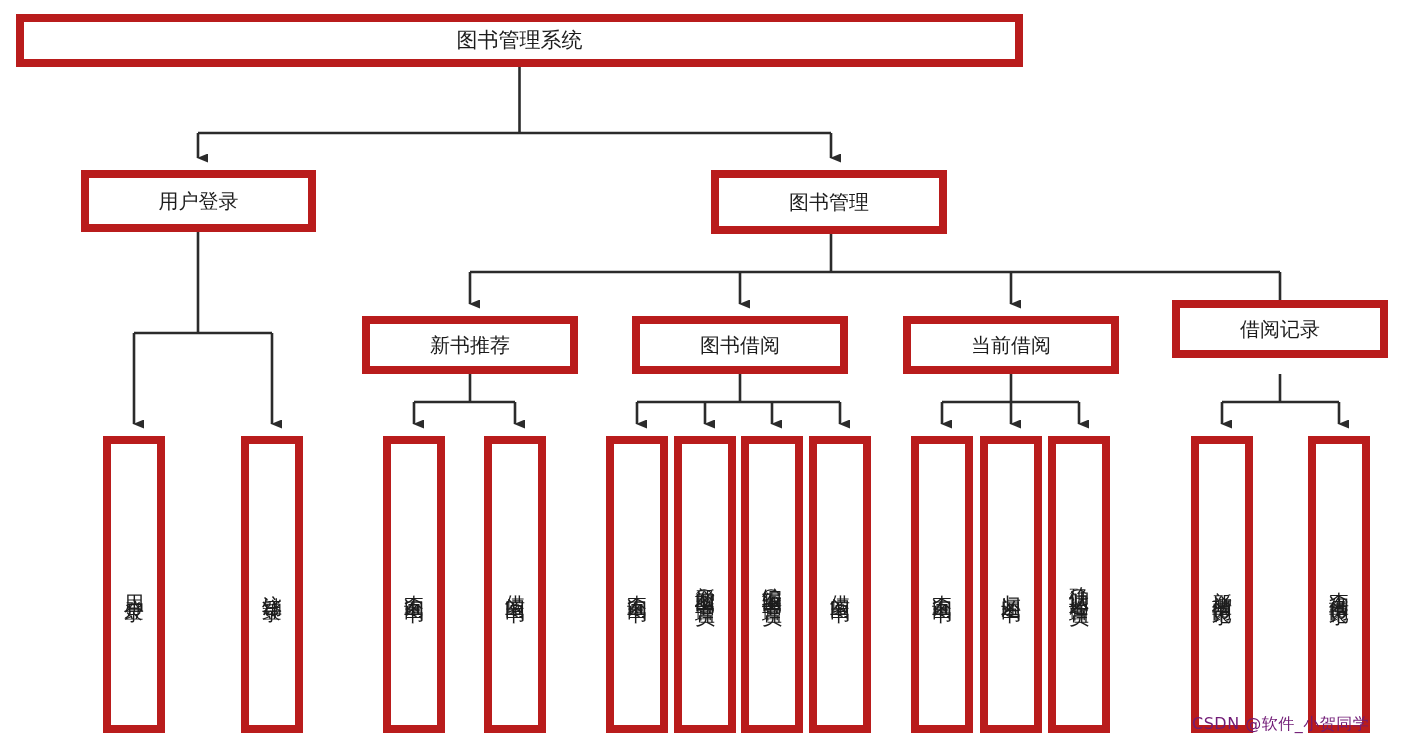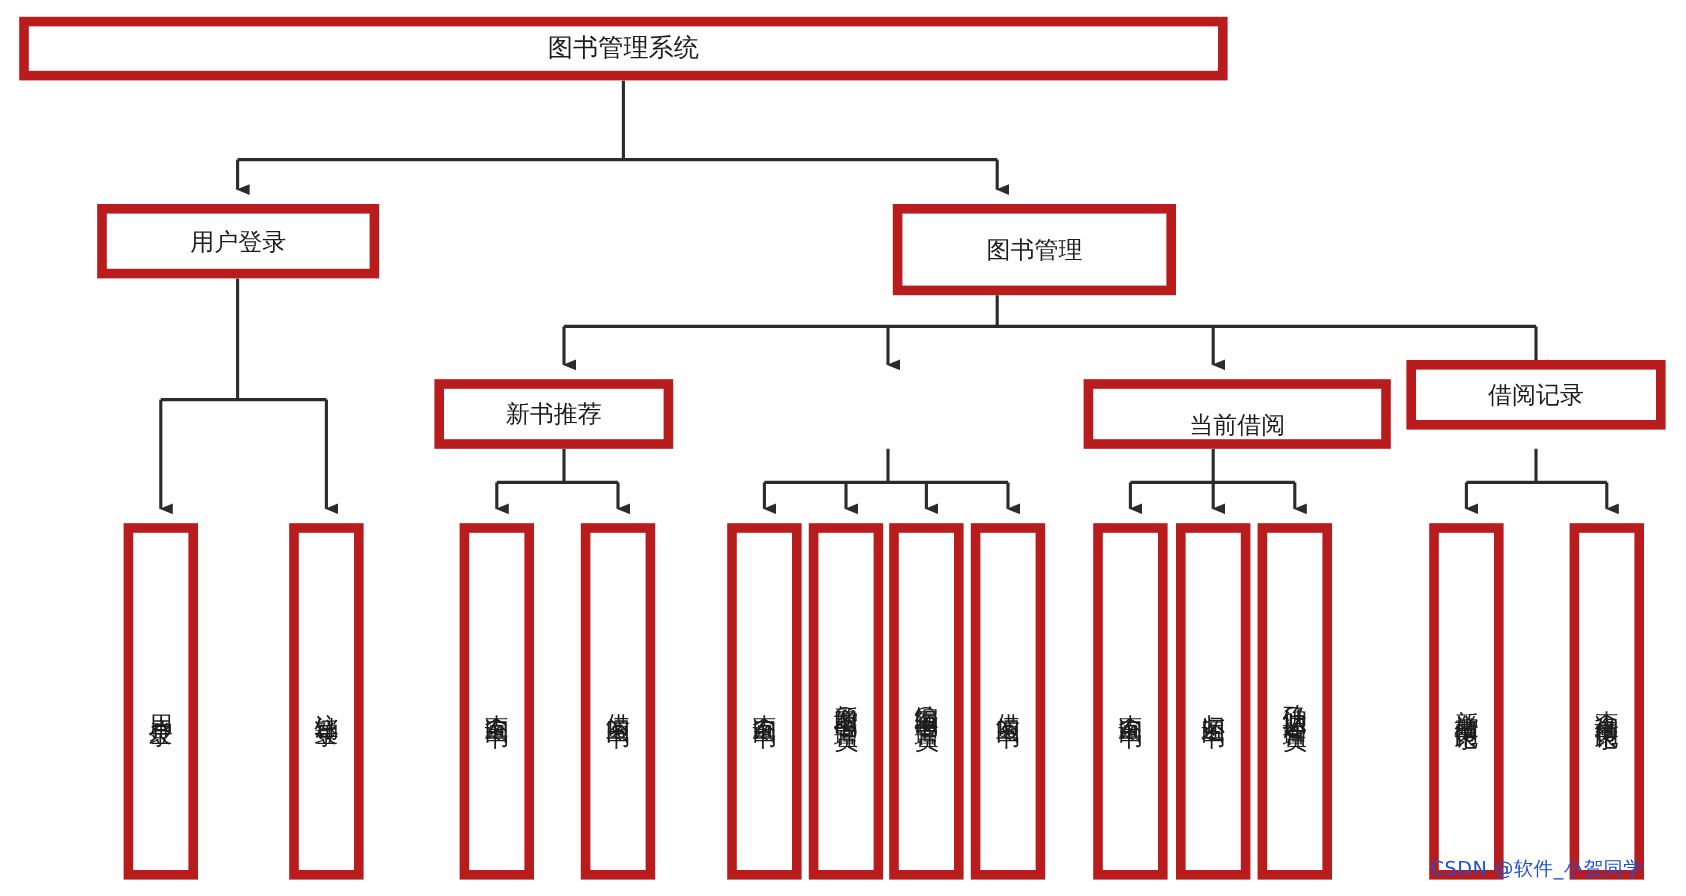--- a/index.html
+++ b/index.html
@@ -57,21 +57,21 @@
     text-orientation: upright;
     letter-spacing: 3px;
     white-space: normal;
     max-height: 100%;
   }
   #watermark {
     position: absolute;
     left: 1192px;
     top: 714px;
     font-size: 16px;
-    color: #1d4ed8;
+    color: #701a75;
     font-family: "DejaVu Sans", "Liberation Sans", sans-serif;
     white-space: nowrap;
     pointer-events: none;
     letter-spacing: 0.5px;
   }
 </style>
 </head>
 <body>
 
 <div id="diagram-root">
@@ -128,30 +128,33 @@
   </svg>
 
   <div class="node-box level-0" style="left:16px; top:14px; width:1007px; height:53px;">
     <span class="node-label">图书管理系统</span>
   </div>
 
   <div class="node-box level-1" style="left:81px; top:170px; width:235px; height:62px;">
     <span class="node-label">用户登录</span>
   </div>
 
-  <div class="node-box level-1" style="left:744px; top:170px; width:236px; height:76px;">
+  <div class="node-box level-1" style="left:711px; top:170px; width:236px; height:64px;">
     <span class="node-label">图书管理</span>
   </div>
 
-  <div class="node-box level-2" style="left:362px; top:316px; width:199px; height:58px;">
+  <div class="node-box level-2" style="left:362px; top:316px; width:216px; height:58px;">
     <span class="node-label">新书推荐</span>
   </div>
 
-
-  <div class="node-box level-2" style="left:903px; top:316px; width:256px; height:58px;align-items:flex-end;">
+  <div class="node-box level-2" style="left:632px; top:316px; width:216px; height:58px;">
+    <span class="node-label">图书借阅</span>
+  </div>
+
+  <div class="node-box level-2" style="left:903px; top:316px; width:216px; height:58px;">
     <span class="node-label">当前借阅</span>
   </div>
 
   <div class="node-box level-2" style="left:1172px; top:300px; width:216px; height:58px;">
     <span class="node-label">借阅记录</span>
   </div>
 
   <div class="node-box level-3" style="left:103px; top:436px; width:62px; height:297px;">
     <span class="node-label">用户登录</span>
   </div>

